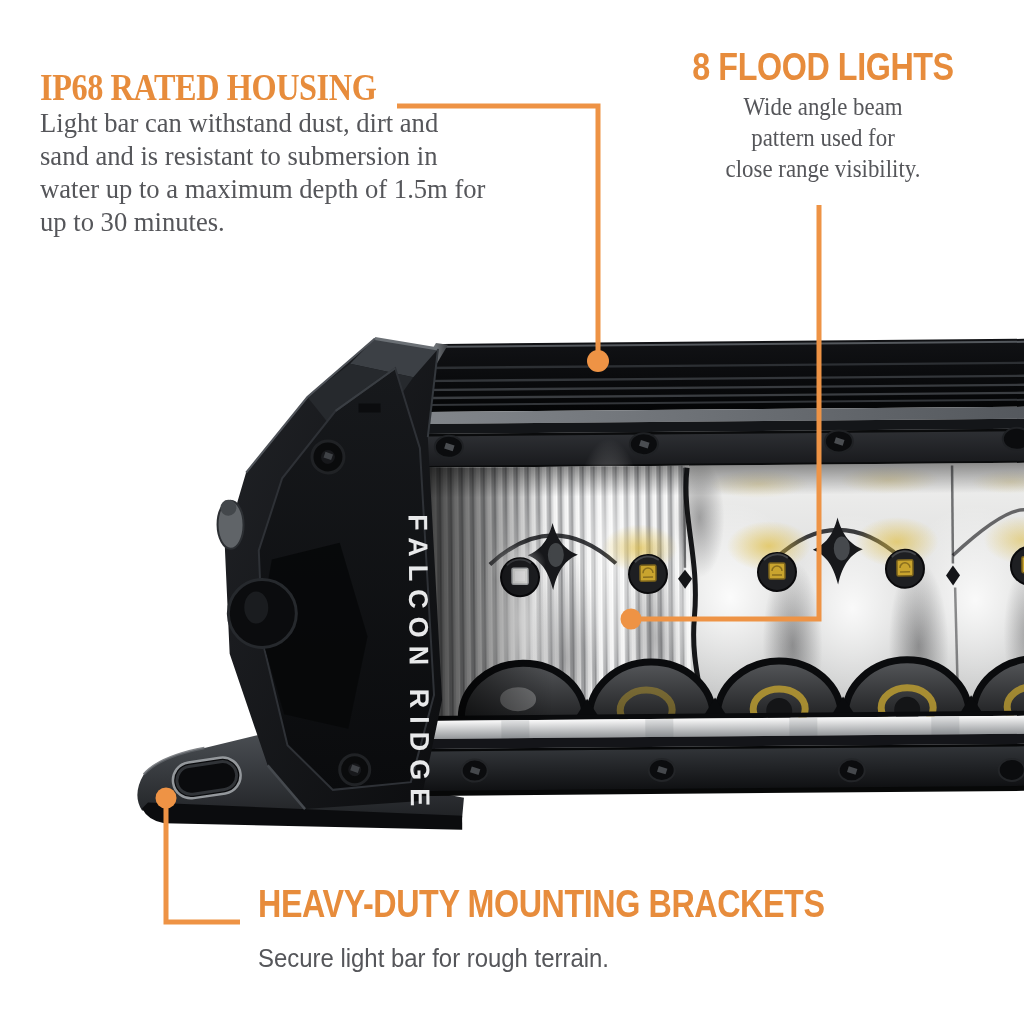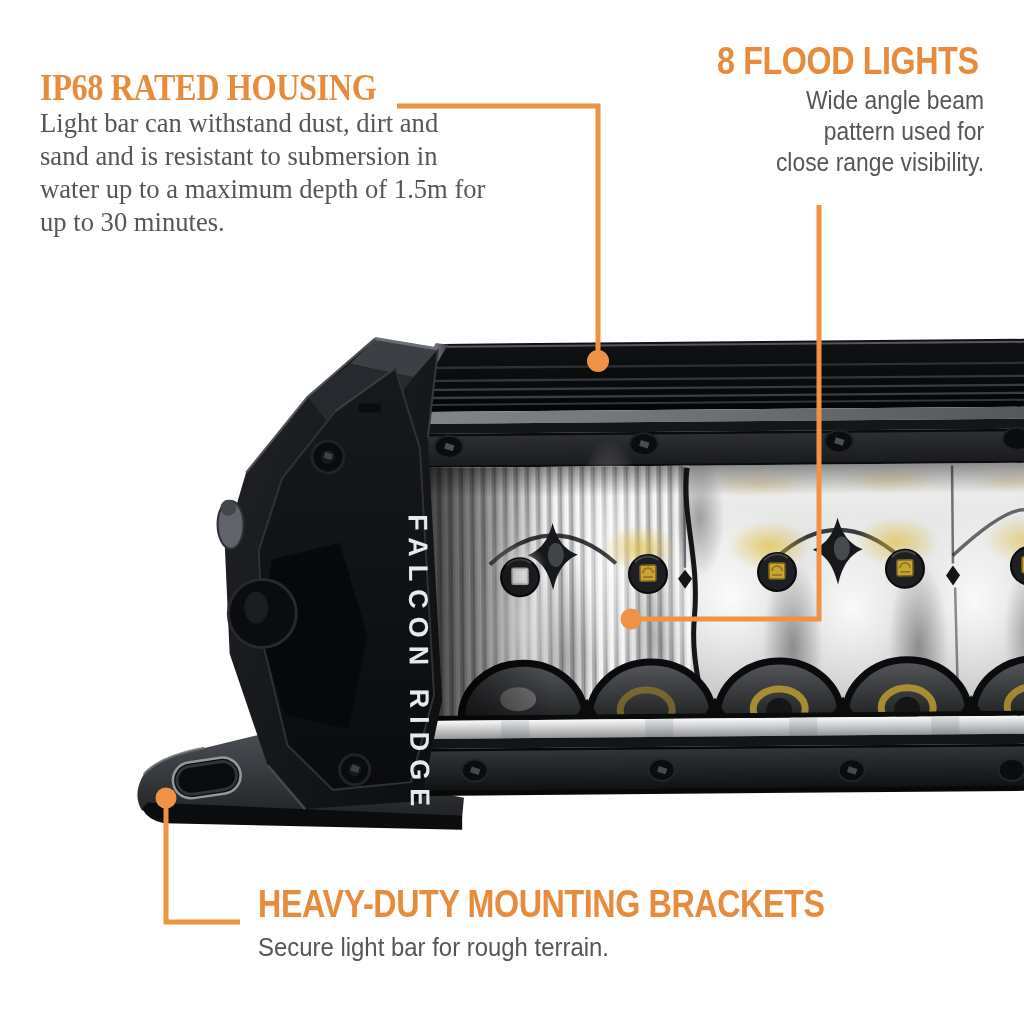--- a/index.html
+++ b/index.html
@@ -10,26 +10,26 @@
   #scene{position:absolute;left:0;top:0;}
   .callout{position:absolute;}
   .co-title{
     font-weight:bold;font-size:38px;line-height:1;color:#E78C3C;
     letter-spacing:-0.5px;white-space:nowrap;transform:scaleX(.85);transform-origin:0 50%;
   }
   .co-line{color:#55565A;white-space:nowrap;}
   #callout-housing{left:40px;top:68px;width:560px;font-family:Liberation Serif, serif;}
   #callout-housing .co-body{}
   #callout-housing .co-line{font-size:28px;line-height:33px;transform:scaleX(.95);transform-origin:0 50%;}
-  #callout-flood{left:640px;top:42px;width:366px;text-align:right;}
+  #callout-flood{left:640px;top:48px;width:366px;text-align:center;}
   #callout-flood .co-title{transform-origin:50% 50%;}
-  #callout-flood .co-body{margin-top:5px;}
+  #callout-flood .co-body{margin-top:5px;font-family:Liberation Serif, serif;}
   #callout-flood .co-line{font-size:26px;line-height:31px;transform:scaleX(.88);transform-origin:50% 50%;}
   #callout-bracket{left:258px;top:885px;width:620px;}
-  #callout-bracket .co-body{margin-top:9px;}
+  #callout-bracket .co-body{margin-top:20px;}
   #callout-bracket .co-line{font-size:26px;line-height:30px;transform:scaleX(.92);transform-origin:0 50%;}
 </style>
 </head>
 <body>
 
 <div id="stage">
 
   <svg id="scene" width="1024" height="1024" viewBox="0 0 1024 1024">
     <defs>
       <linearGradient id="finGrad" x1="0" y1="0" x2="0" y2="1">

